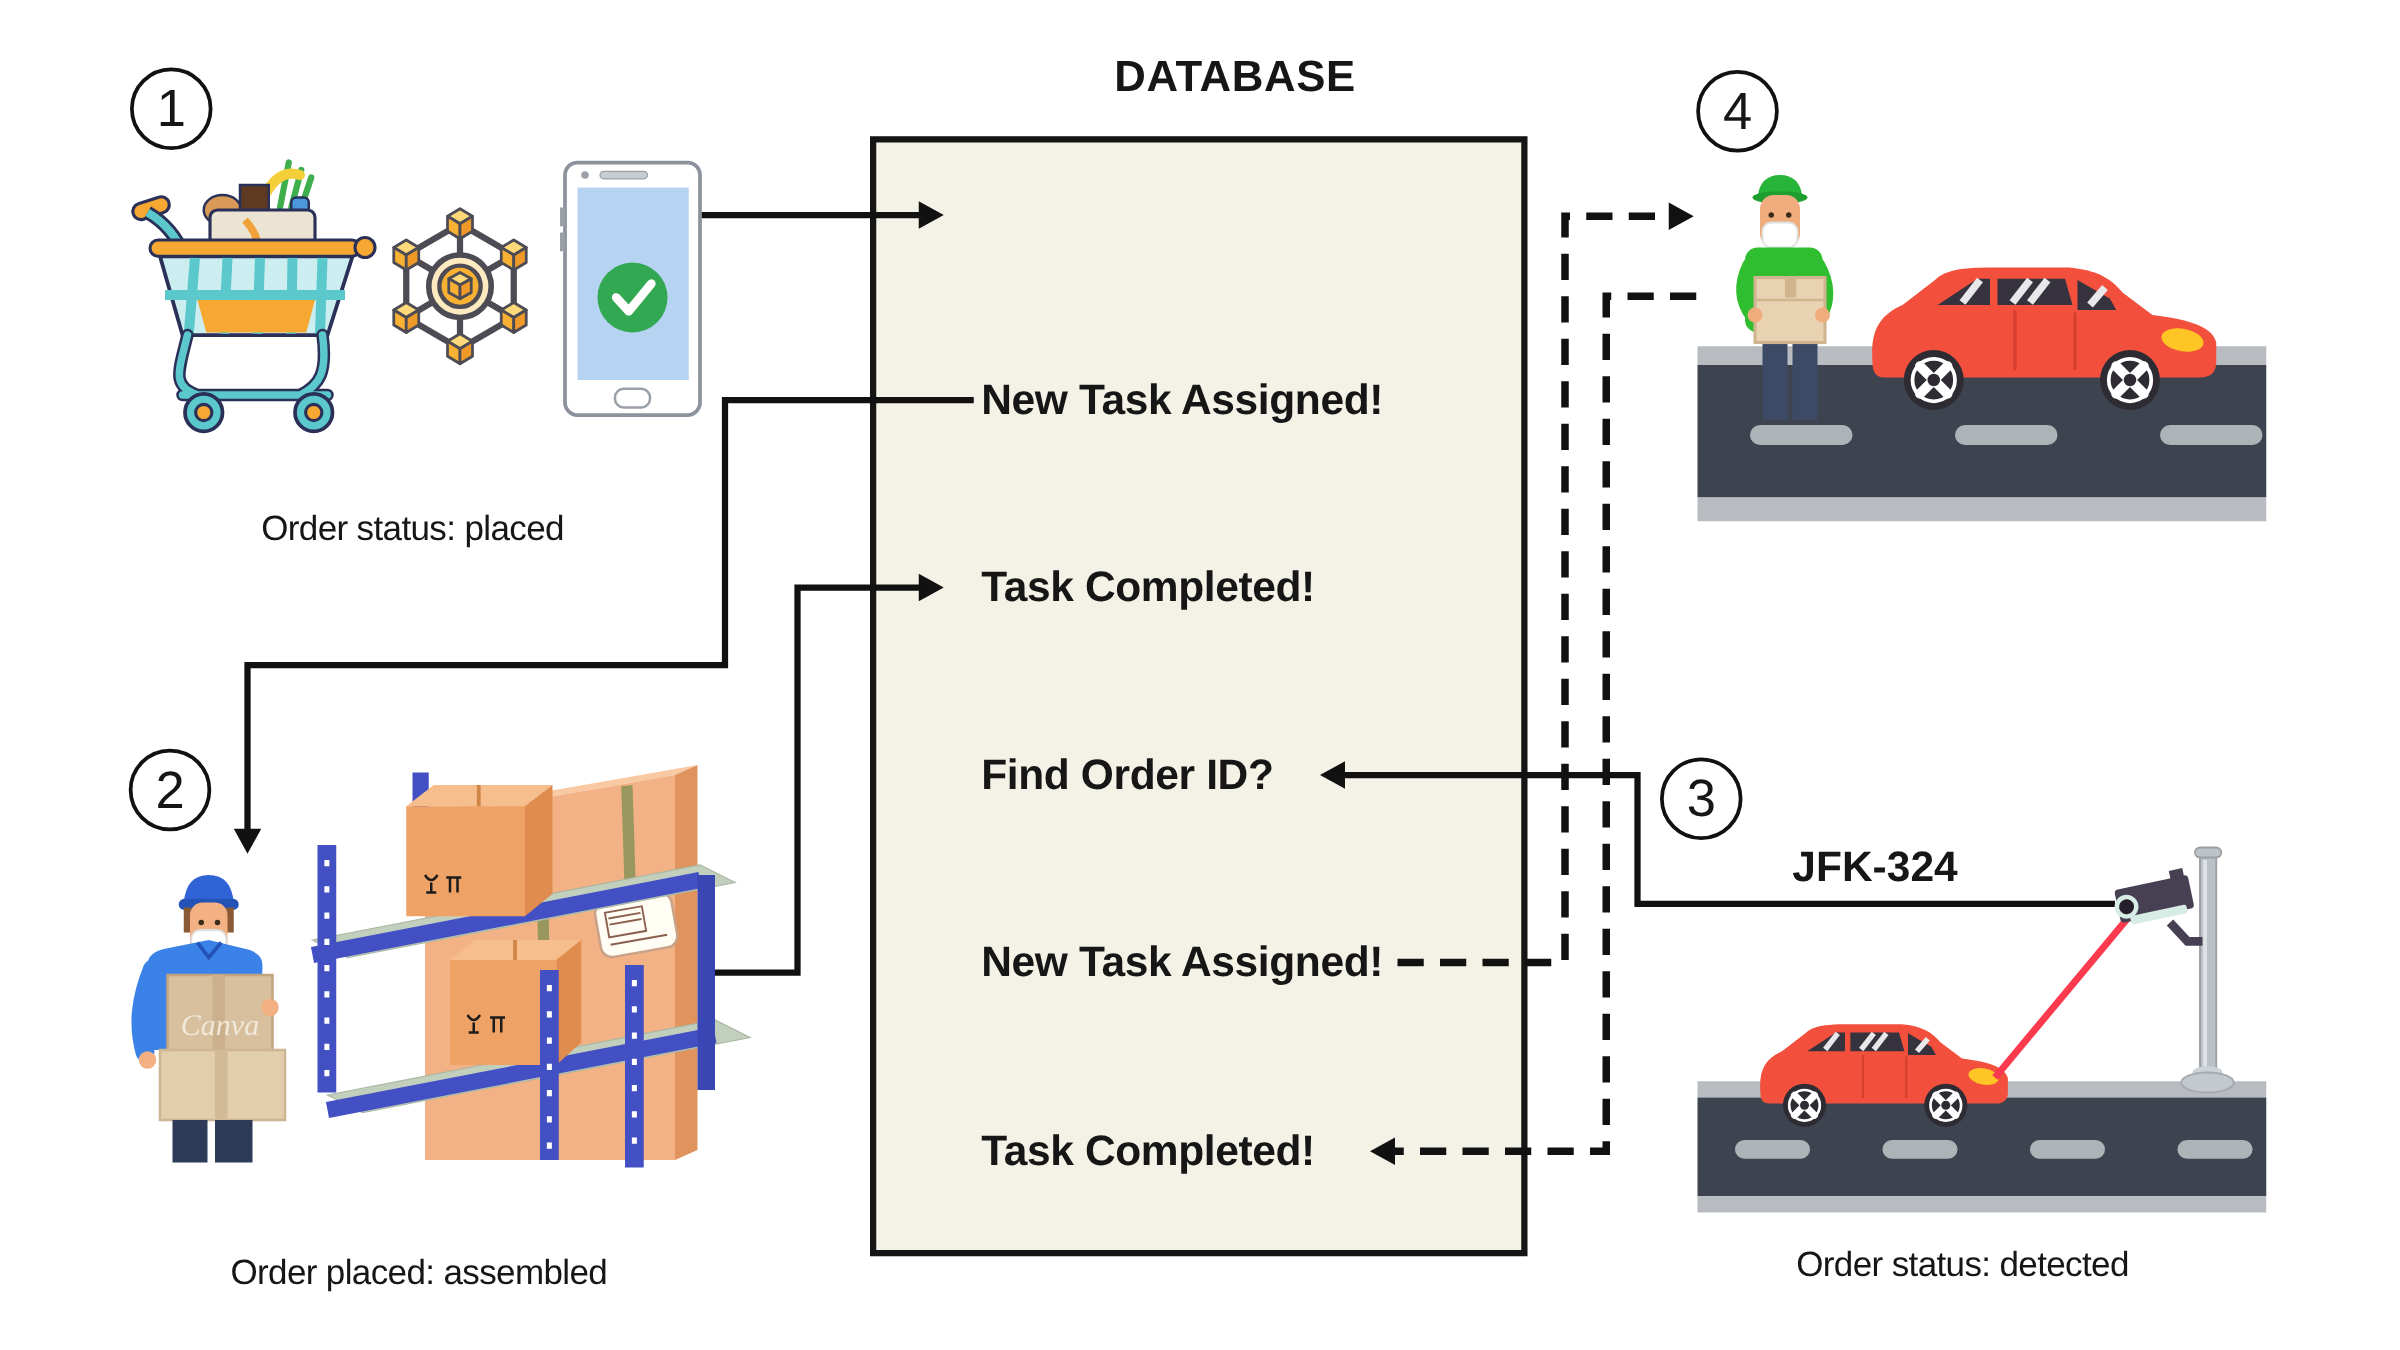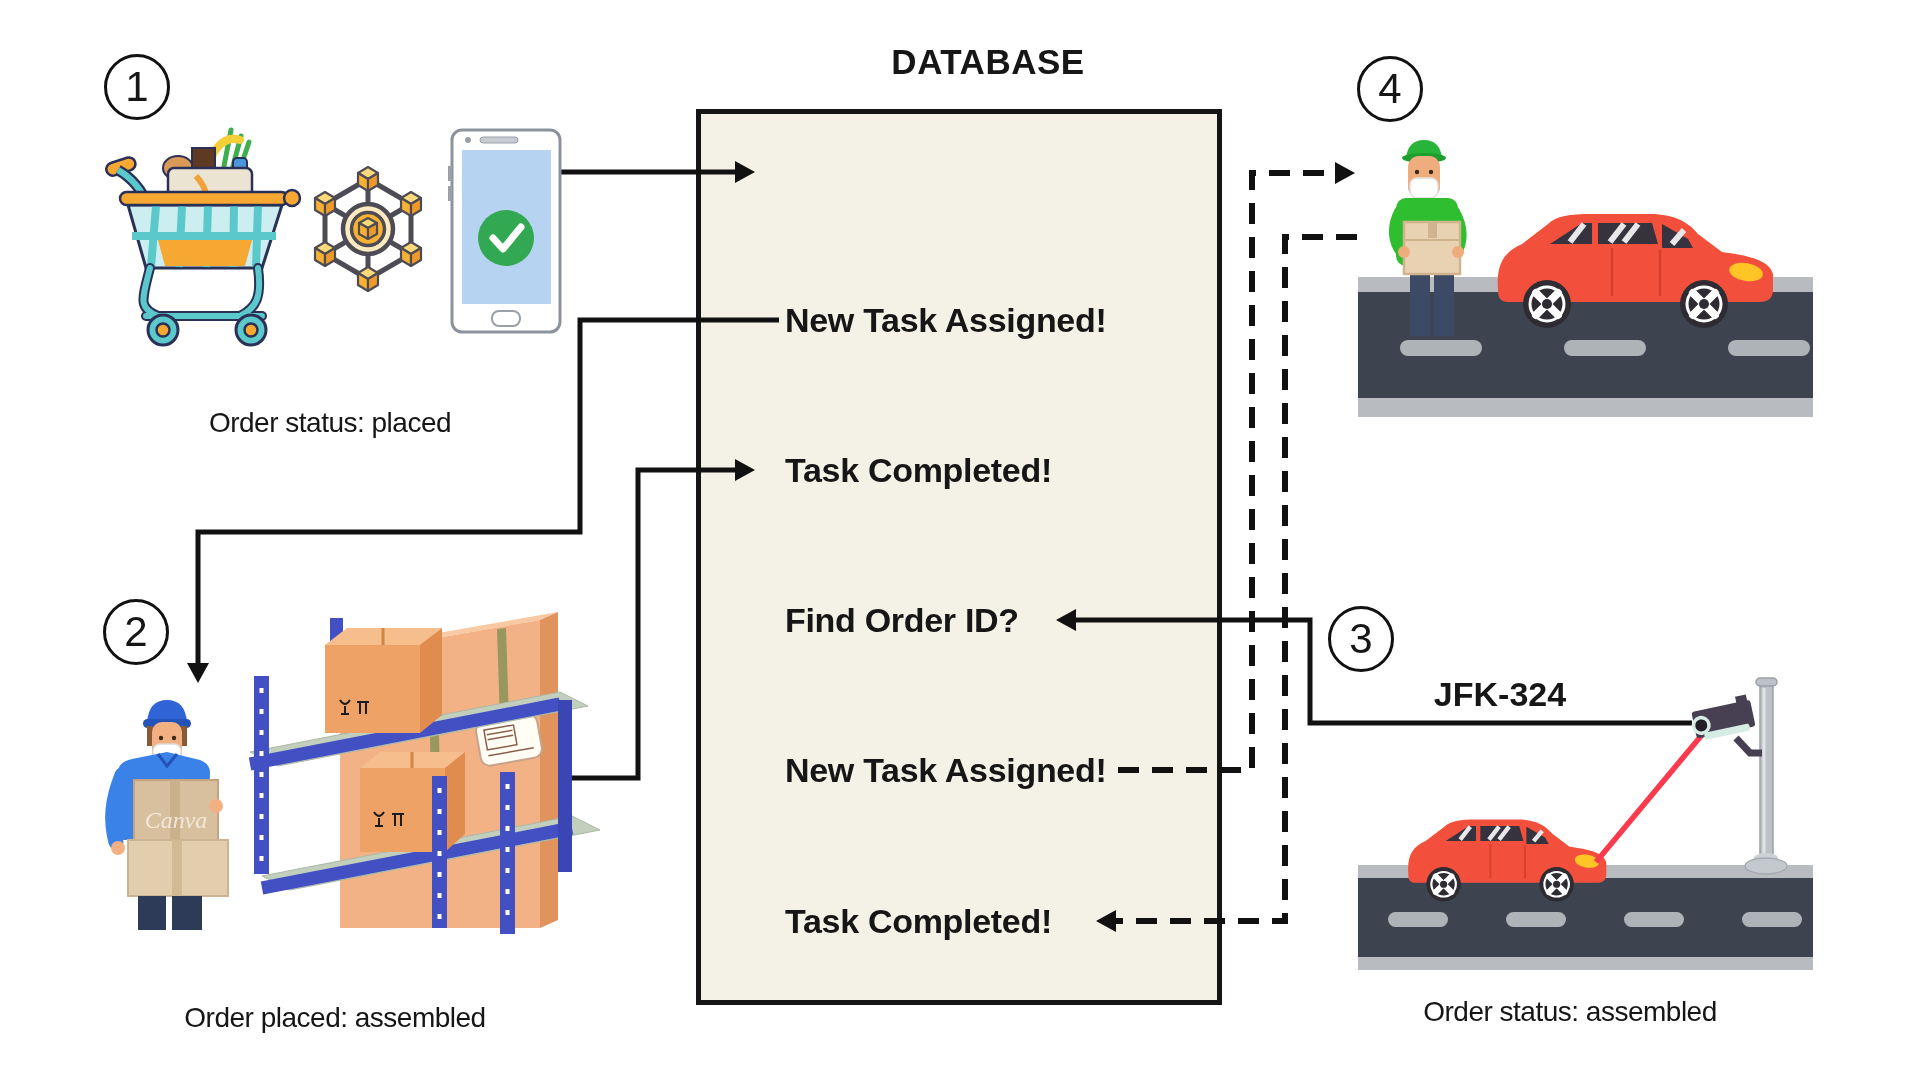--- a/index.html
+++ b/index.html
@@ -345,17 +345,17 @@
   </div>
   <div class="badge" style="left:1328px;top:606px">
     <span>3</span>
   </div>
   <div class="badge" style="left:1357px;top:56px">
     <span>4</span>
   </div>
 
   <div class="txt caption" style="left:330px;top:423px">Order status: placed</div>
   <div class="txt caption" style="left:335px;top:1018px">Order placed: assembled</div>
-  <div class="txt caption" style="left:1570px;top:1012px">Order status: assembled</div>
+  <div class="txt caption" style="left:1570px;top:1012px">Order status: detected</div>
 
   <div class="txt plate" style="left:1500px;top:694px">JFK-324</div>
 
 </div>
 
 </body></html>

